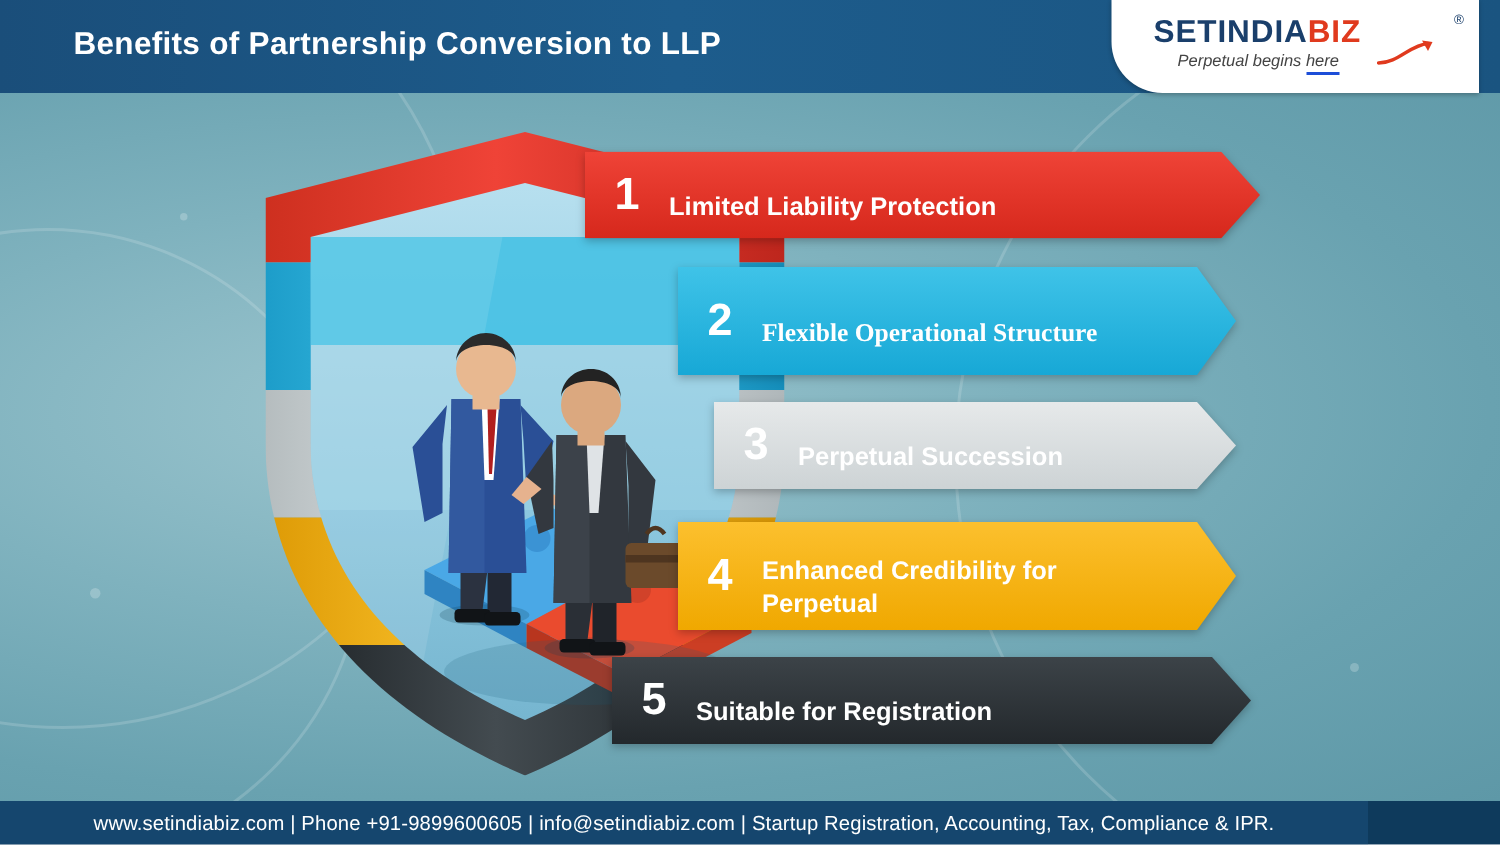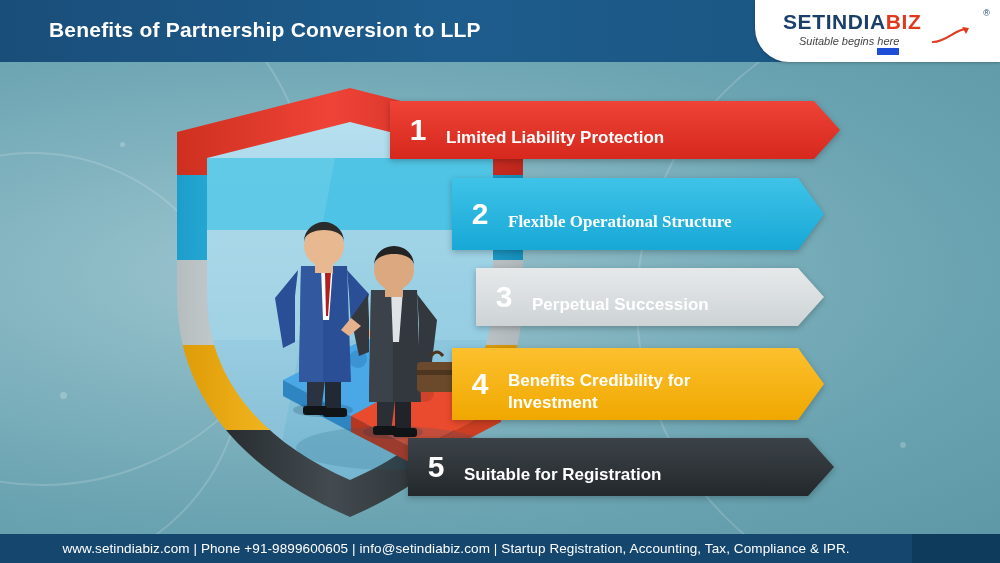--- a/index.html
+++ b/index.html
@@ -30,21 +30,21 @@
     position: absolute;
     left: 30px; top: 18px;
     font-size: 21px;
     font-weight: bold;
     color: #ffffff;
     letter-spacing: 0.2px;
     margin-left: 19px;
   }
   .logo-box {
     position: absolute;
-    right: 0px; top: 0px;
+    right: 14px; top: 0px;
     width: 245px; height: 62px;
     background: #ffffff;
     border-bottom-left-radius: 34px;
     box-shadow: 0 1px 3px rgba(0,0,0,0.25);
   }
   .logo-text {
     position: absolute;
     left: 28px; top: 10px;
     font-size: 21px;
     font-weight: bold;
@@ -59,21 +59,21 @@
     color: #1a3f6b;
   }
   .logo-tag {
     position: absolute;
     left: 44px; top: 35px;
     font-size: 11px;
     font-style: italic;
     color: #444;
   }
   .logo-tag .underl {
-    border-bottom: 7px solid #1d4ed8;
+    border-bottom: 2px solid #1d4ed8;
     padding-bottom: 1px;
   }
   .logo-swoosh {
     position: absolute;
     right: 16px; top: 26px;
     width: 52px; height: 18px;
   }
 
   
   .body-bg {
@@ -313,35 +313,35 @@
 
   <div class="banner b3">
     <div class="banner-shape"></div>
     <div class="banner-num">3</div>
     <div class="banner-label">Perpetual Succession</div>
   </div>
 
   <div class="banner b4">
     <div class="banner-shape"></div>
     <div class="banner-num">4</div>
-    <div class="banner-label" style="max-width:236px;">Benefits Credibility for Investment</div>
+    <div class="banner-label" style="max-width:236px;">Enhanced Credibility for Perpetual</div>
   </div>
 
   <div class="banner b5">
     <div class="banner-shape"></div>
     <div class="banner-num">5</div>
     <div class="banner-label">Suitable for Registration</div>
   </div>
 
   <div class="header">
     <div class="header-title">Benefits of Partnership Conversion to LLP</div>
     <div class="logo-box">
       <div class="logo-text"><span>SETINDIA</span><span class="accent">BIZ</span></div>
       <div class="logo-reg">®</div>
-      <div class="logo-tag"><span>Suitable begins </span><span class="underl">here</span></div>
+      <div class="logo-tag"><span>Perpetual begins </span><span class="underl">here</span></div>
       <svg class="logo-swoosh" viewBox="0 0 52 18">
         <path d="M1 16 C14 16 22 4 34 3" stroke="#e03a1e" stroke-width="2.2" fill="none" stroke-linecap="round"></path>
         <path d="M30 1 L37 2 L34 8 Z" fill="#e03a1e"></path>
       </svg>
     </div>
   </div>
 
   <div class="footer">
     <div class="footer-text">www.setindiabiz.com | Phone +91-9899600605 | info@setindiabiz.com | Startup Registration, Accounting, Tax, Compliance &amp; IPR.</div>
   </div>

